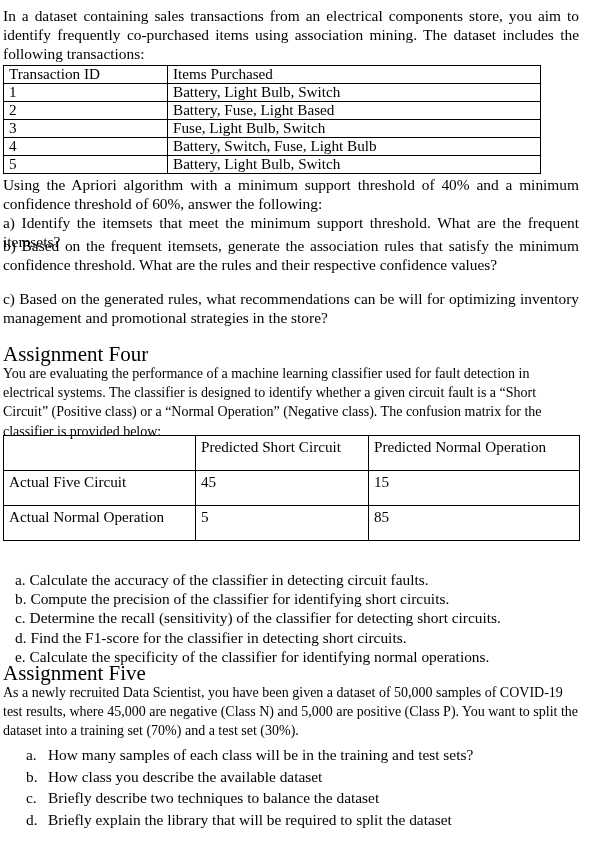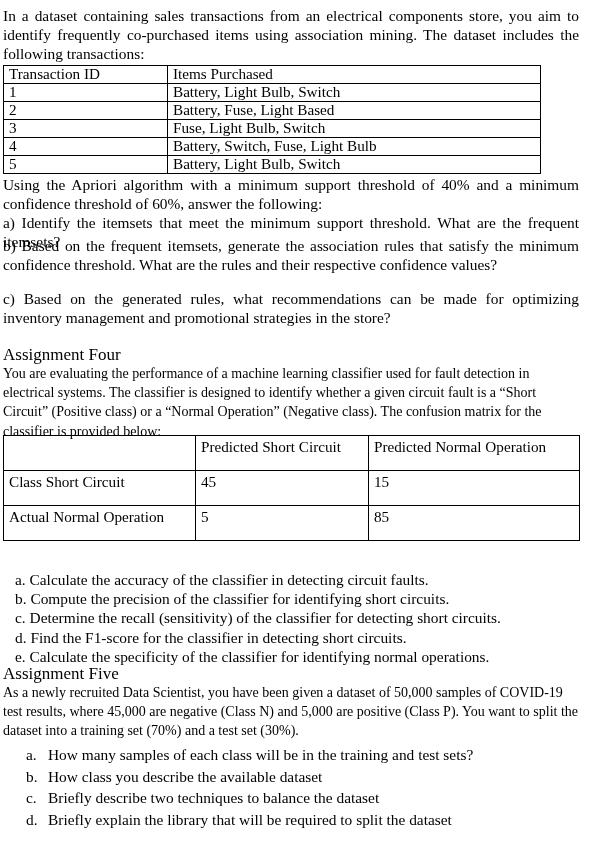--- a/index.html
+++ b/index.html
@@ -38,21 +38,21 @@
     letter-spacing: 0px;
   }
   p.para-left {
     margin: 0;
     font-size: 14px;
     line-height: 19.2px;
     text-align: left;
   }
   .heading {
     margin: 0;
-    font-size: 17px;
+    font-size: 21px;
     line-height: 19.2px;
     font-weight: normal;
     text-align: left;
   }
 
   
   table.doc-table {
     border-collapse: collapse;
     font-size: 15.2px;
     line-height: 17px;
@@ -162,21 +162,21 @@
 
   <div class="block" style="top: 213px;">
     <p class="para">a) Identify the itemsets that meet the minimum support threshold. What are the frequent itemsets?</p>
   </div>
 
   <div class="block" style="top: 236px;">
     <p class="para">b) Based on the frequent itemsets, generate the association rules that satisfy the minimum confidence threshold. What are the rules and their respective confidence values?</p>
   </div>
 
   <div class="block" style="top: 289px;">
-    <p class="para">c) Based on the generated rules, what recommendations can be made for optimizing inventory management and promotional strategies in the store?</p>
+    <p class="para">c) Based on the generated rules, what recommendations can be will for optimizing inventory management and promotional strategies in the store?</p>
   </div>
 
   <div class="block" style="top: 345px;">
     <p class="heading">Assignment Four</p>
   </div>
 
   <div class="block" style="top: 364px;">
     <p class="para-left">You are evaluating the performance of a machine learning classifier used for fault detection in electrical systems. The classifier is designed to identify whether a given circuit fault is a “Short Circuit” (Positive class) or a “Normal Operation” (Negative class). The confusion matrix for the classifier is provided below:</p>
   </div>
 
@@ -187,21 +187,21 @@
           <col class="m1">
           <col class="m2">
         </colgroup>
       <tbody>
         <tr>
           <td></td>
           <td>Predicted Short Circuit</td>
           <td>Predicted Normal Operation</td>
         </tr>
         <tr>
-          <td>Class Short Circuit</td>
+          <td>Actual Five Circuit</td>
           <td>45</td>
           <td>15</td>
         </tr>
         <tr>
           <td>Actual Normal Operation</td>
           <td>5</td>
           <td>85</td>
         </tr>
       </tbody>
     </table>

